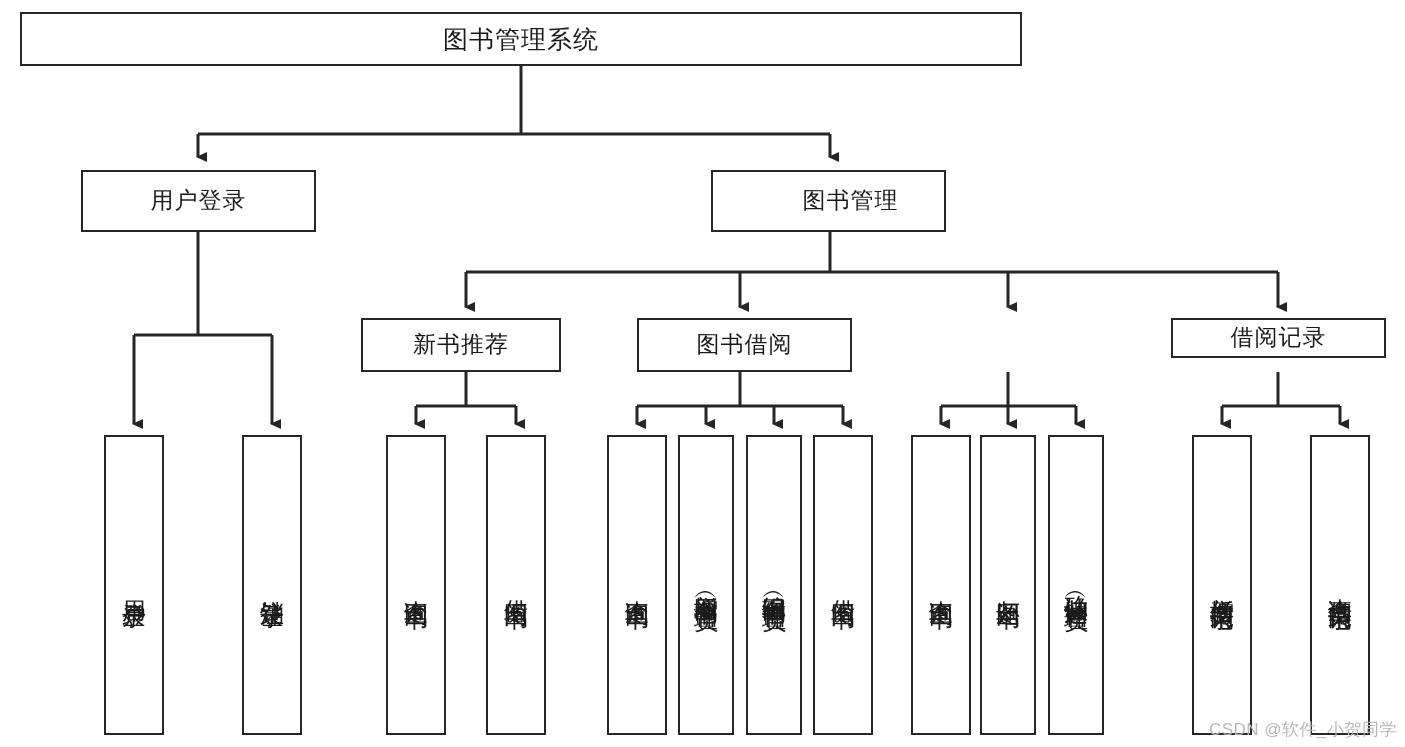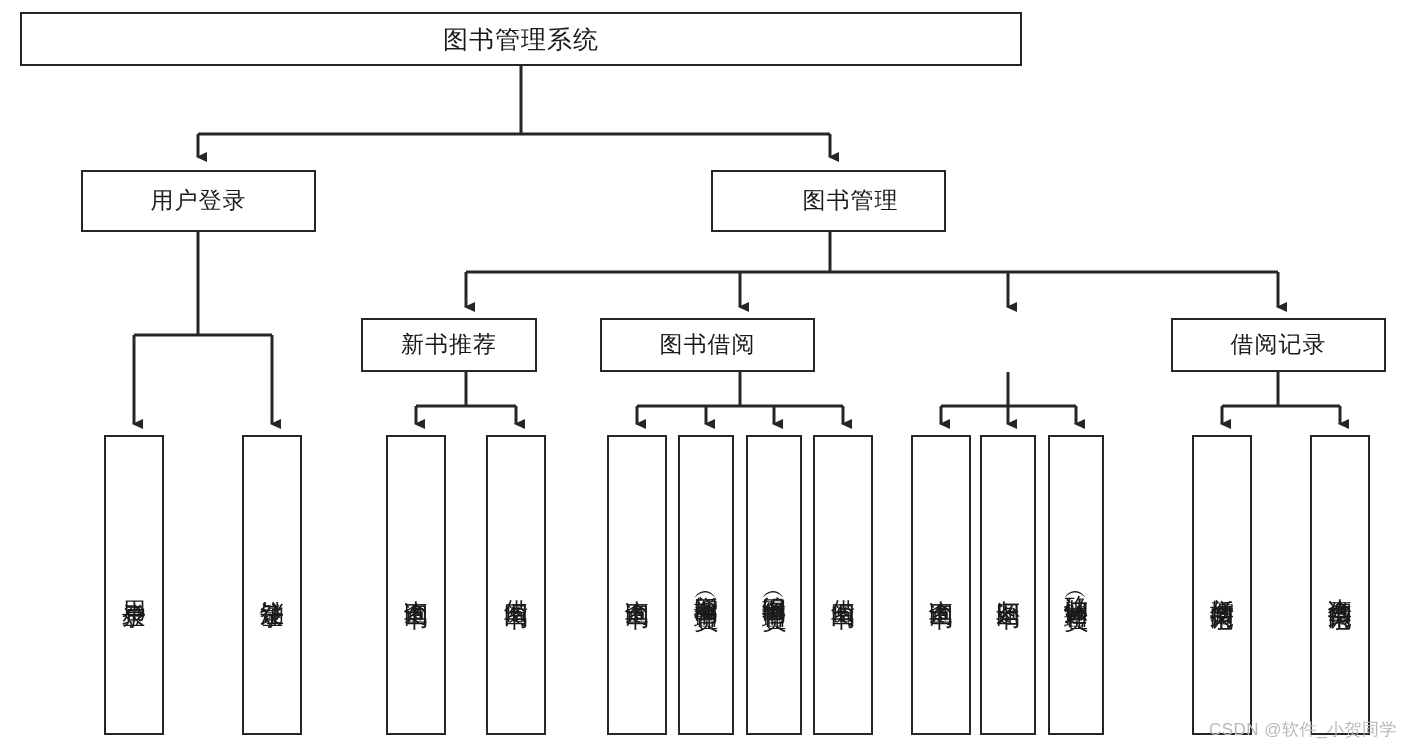--- a/index.html
+++ b/index.html
@@ -129,27 +129,27 @@
     <span>图书管理系统</span>
   </div>
 
   <div class="node h" style="left:81px; top:170px; width:235px; height:62px;">
     <span>用户登录</span>
   </div>
   <div class="node h" style="left:711px; top:170px; width:235px; height:62px;padding-left:44px;">
     <span>图书管理</span>
   </div>
 
-  <div class="node h" style="left:361px; top:318px; width:176px; height:54px;">
+  <div class="node h" style="left:361px; top:318px; width:200px; height:54px;">
     <span>新书推荐</span>
   </div>
-  <div class="node h" style="left:600px; top:318px; width:215px; height:54px;">
+  <div class="node h" style="left:637px; top:318px; width:215px; height:54px;">
     <span>图书借阅</span>
   </div>
-  <div class="node h" style="left:1171px; top:318px; width:215px; height:54px;">
+  <div class="node h" style="left:1171px; top:318px; width:215px; height:40px;">
     <span>借阅记录</span>
   </div>
 
   <div class="node v" style="left:104px; top:435px; width:60px; height:300px;">
     <span class="vtext">用户登录</span>
   </div>
   <div class="node v" style="left:242px; top:435px; width:60px; height:300px;">
     <span class="vtext">注销登录</span>
   </div>
 

